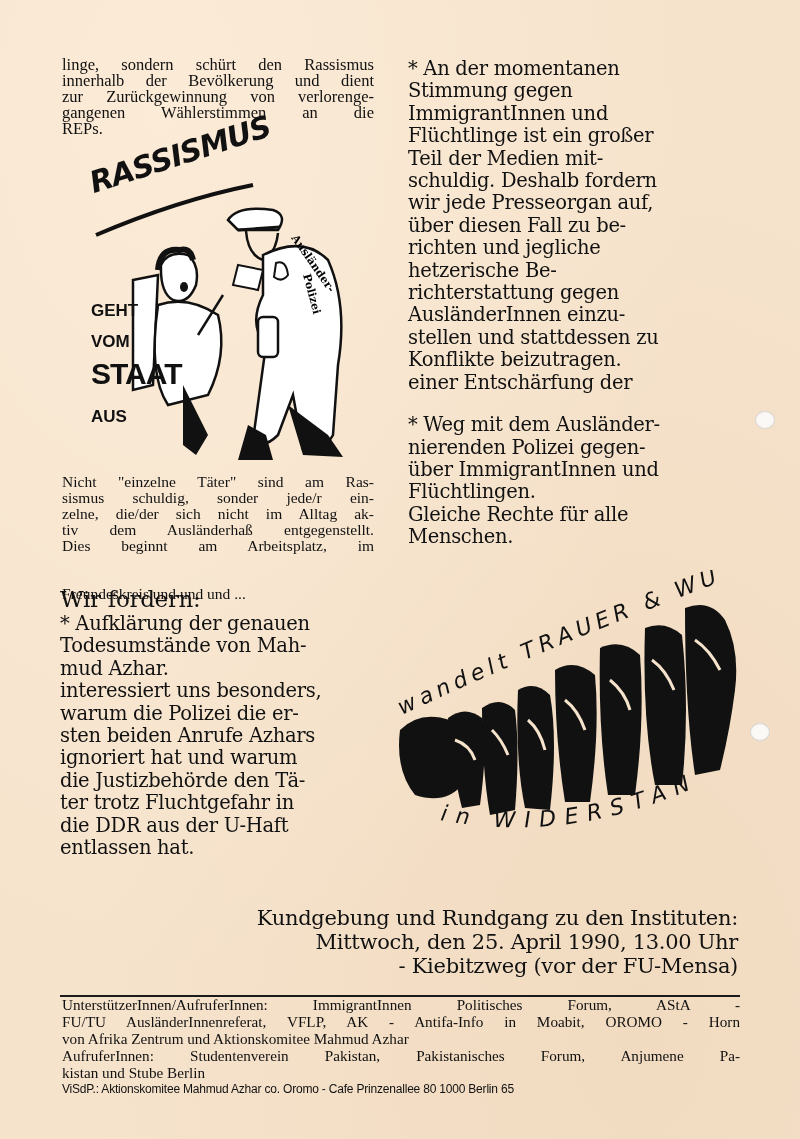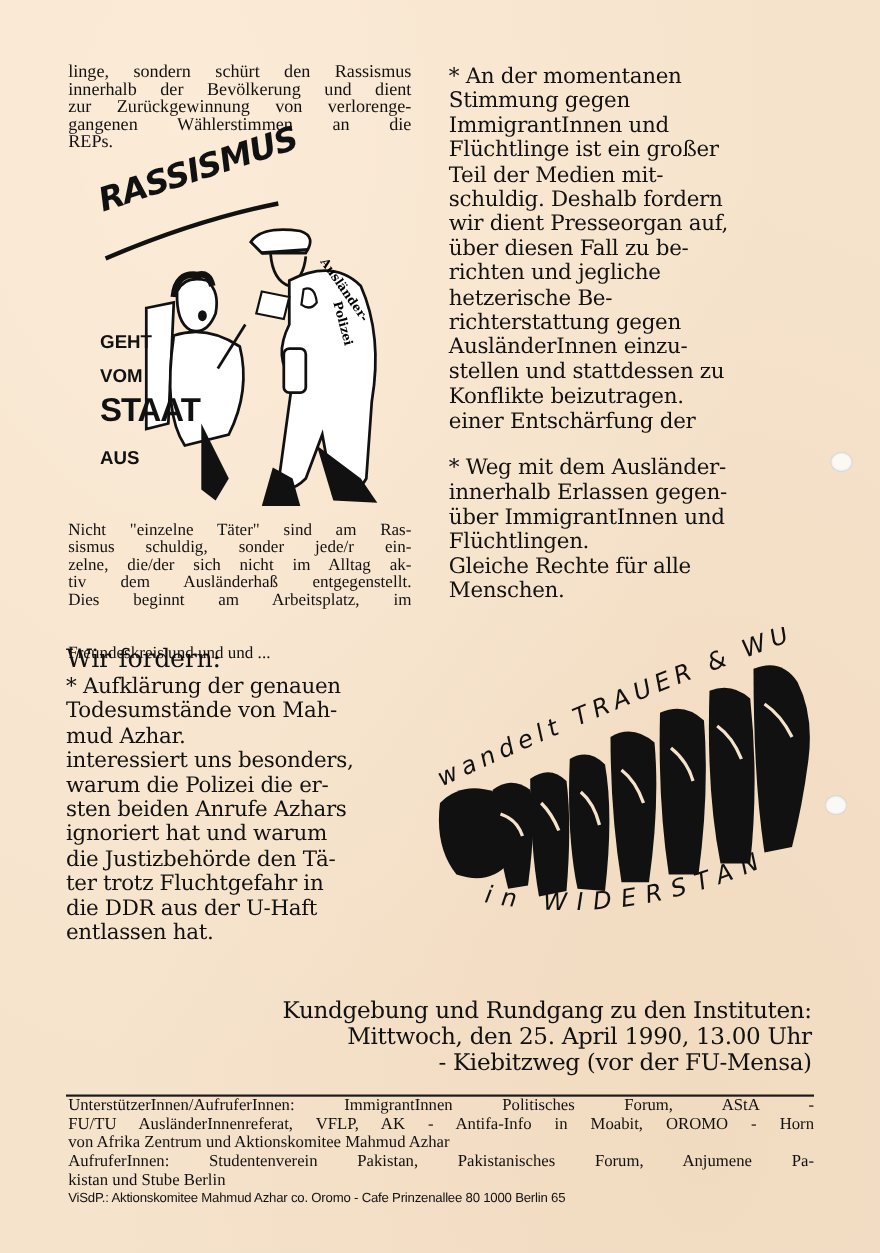--- a/index.html
+++ b/index.html
@@ -150,34 +150,34 @@
   </div>
 
   <div class="right-col bold">
     <div>
       <span>* An der momentanen</span>
       <span>Stimmung gegen</span>
       <span>ImmigrantInnen und</span>
       <span>Flüchtlinge ist ein großer</span>
       <span>Teil der Medien mit-</span>
       <span>schuldig. Deshalb fordern</span>
-      <span>wir dient Presseorgan auf,</span>
+      <span>wir jede Presseorgan auf,</span>
       <span>über diesen Fall zu be-</span>
       <span>richten und jegliche</span>
       <span>hetzerische Be-</span>
       <span>richterstattung gegen</span>
       <span>AusländerInnen einzu-</span>
       <span>stellen und stattdessen zu</span>
       <span>Konflikte beizutragen.</span>
       <span>einer Entschärfung der</span>
     </div>
     <div class="gap"></div>
     <div>
       <span>* Weg mit dem Ausländer-</span>
-      <span>innerhalb Erlassen gegen-</span>
+      <span>nierenden Polizei gegen-</span>
       <span>über ImmigrantInnen und</span>
       <span>Flüchtlingen.</span>
       <span>Gleiche Rechte für alle</span>
       <span>Menschen.</span>
     </div>
   </div>
 
   <div class="demands bold">
     <span class="heading">Wir fordern:</span>
     <span>* Aufklärung der genauen</span>

